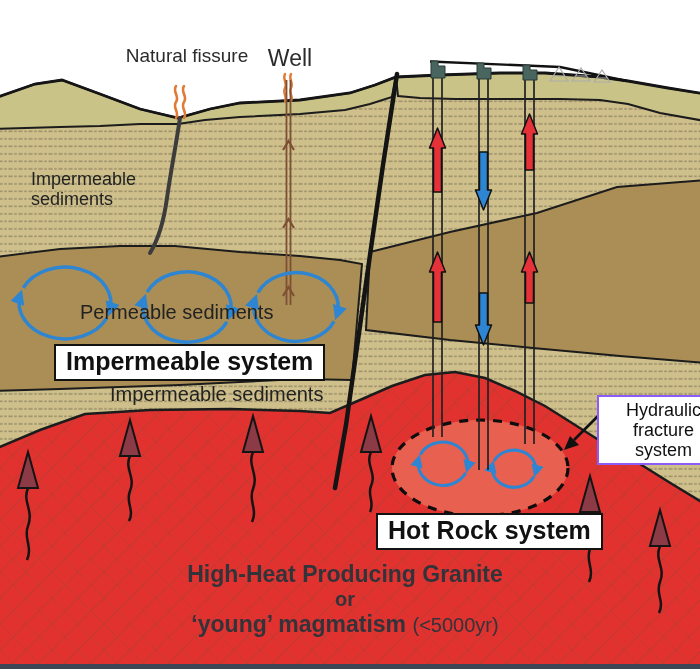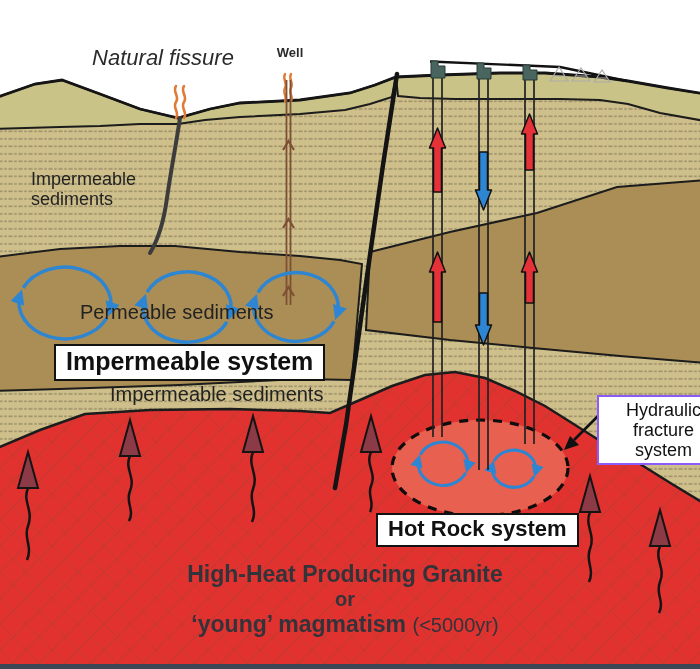--- a/index.html
+++ b/index.html
@@ -147,37 +147,37 @@
   </g>
 
   <g>
     <path d="M604,410 L574,440" stroke="#111" stroke-width="2.6"></path>
     <path d="M564,450 L579,445 L570,436 Z" fill="#111"></path>
   </g>
 
   <rect x="0" y="664" width="700" height="5" fill="#3d4654"></rect>
 </svg>
 
-<div class="lbl center" style="left:88px;top:45px;width:150px;font-size:22px;font-style:italic;">Natural fissure</div>
+<div class="lbl center" style="left:112px;top:45px;width:150px;font-size:19px;">Natural fissure</div>
 
-<div class="lbl center" style="left:255px;top:45px;width:70px;font-size:13px;font-weight:bold;">Well</div>
+<div class="lbl center" style="left:255px;top:45px;width:70px;font-size:23px;">Well</div>
 
 
 <div class="lbl" style="left:80px;top:301px;font-size:20px;color:#222;">Permeable sediments</div>
 
 <div class="lbl" style="left:31px;top:169px;font-size:18px;line-height:20px;color:#222;">Impermeable
 sediments</div>
 
 <div class="boxlbl" style="left:54px;top:344px;font-size:25px;">Impermeable system</div>
 
 <div class="lbl" style="left:110px;top:383px;font-size:20px;color:#222;">Impermeable sediments</div>
 
 <div class="smallbox" style="left:597px;top:395px;width:93px;font-size:18px;line-height:20px;">Hydraulic
 fracture
 system</div>
 
-<div class="boxlbl" style="left:376px;top:513px;font-size:22px;">Hot Rock system</div>
+<div class="boxlbl" style="left:376px;top:513px;font-size:25px;">Hot Rock system</div>
 
 <div class="caption" style="top:588px;font-size:20px;">or</div>
 <div class="caption" style="top:561px;font-size:23px;">High-Heat Producing Granite</div>
 <div class="caption" style="top:611px;font-size:23px;"><span>‘young’ magmatism </span><span class="suffix">(&lt;5000yr)</span></div>
 
 </div>
 
 </body></html>

